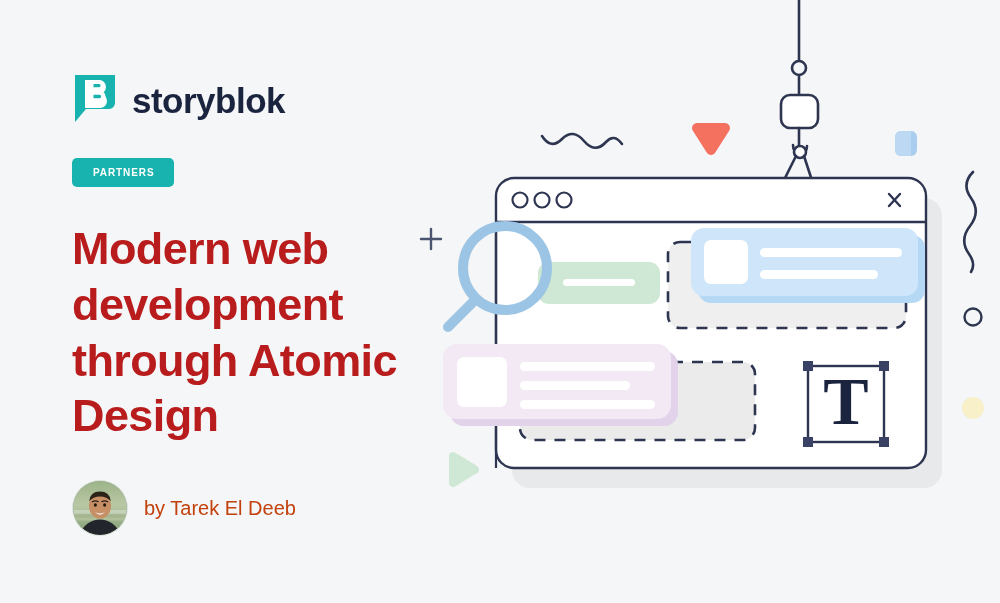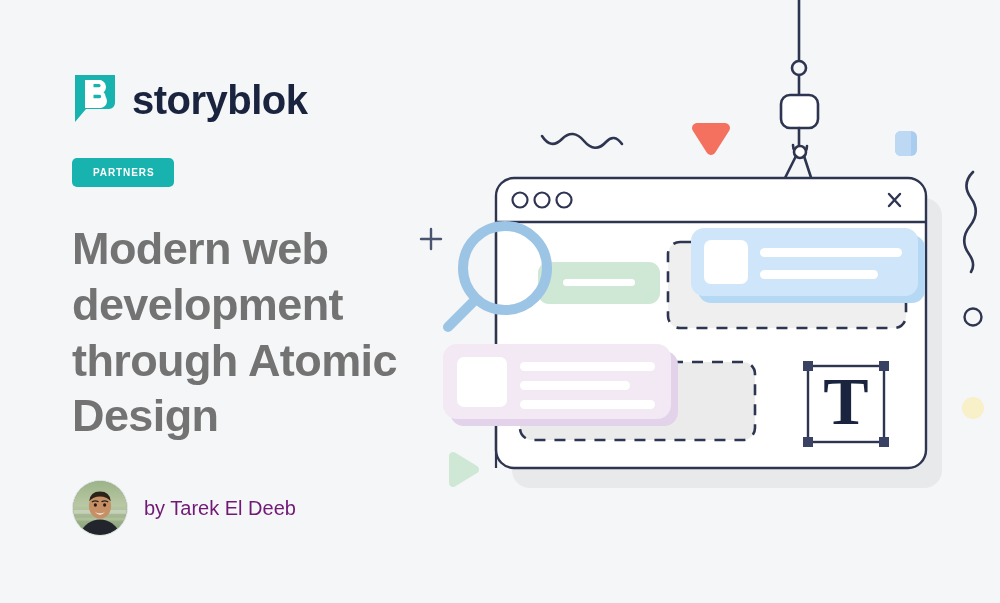--- a/index.html
+++ b/index.html
@@ -20,21 +20,21 @@
   .left-panel {
     position: absolute;
     left: 72px; top: 72px;
     width: 400px;
   }
 
   
   .logo-row { display: flex; align-items: center; gap: 14px; }
   .logo-mark { width: 46px; height: 56px; display: block; }
   .logo-word {
-    font-size: 40px;
+    font-size: 35px;
     font-weight: bold;
     color: #1b243f;
     letter-spacing: -0.5px;
     line-height: 1;
   }
 
   
   .badge {
     display: inline-block;
     margin-top: 30px;
@@ -46,21 +46,21 @@
     padding: 9px 20px 9px 21px;
     border-radius: 5px;
   }
 
   
   .headline {
     margin-top: 34px;
     font-size: 45px;
     line-height: 1.24;
     font-weight: bold;
-    color: #737373;
+    color: #b91c1c;
     letter-spacing: -0.6px;
     max-width: 360px;
   }
 
   
   .author-row {
     margin-top: 36px;
     display: flex;
     align-items: center;
     gap: 16px;
@@ -70,21 +70,21 @@
     border-radius: 50%;
     overflow: hidden;
     flex: 0 0 auto;
     border: 1px solid #e3e5e8;
     position: relative;
     background: #8fa87c;
   }
   .avatar svg { display: block; width: 100%; height: 100%; }
   .author-name {
     font-size: 20px;
-    color: #701a75;
+    color: #c2410c;
     font-weight: normal;
   }
 
   
   .illustration {
     position: absolute;
     left: 410px; top: 0;
     width: 590px; height: 603px;
   }
   .illustration svg { display:block; }

